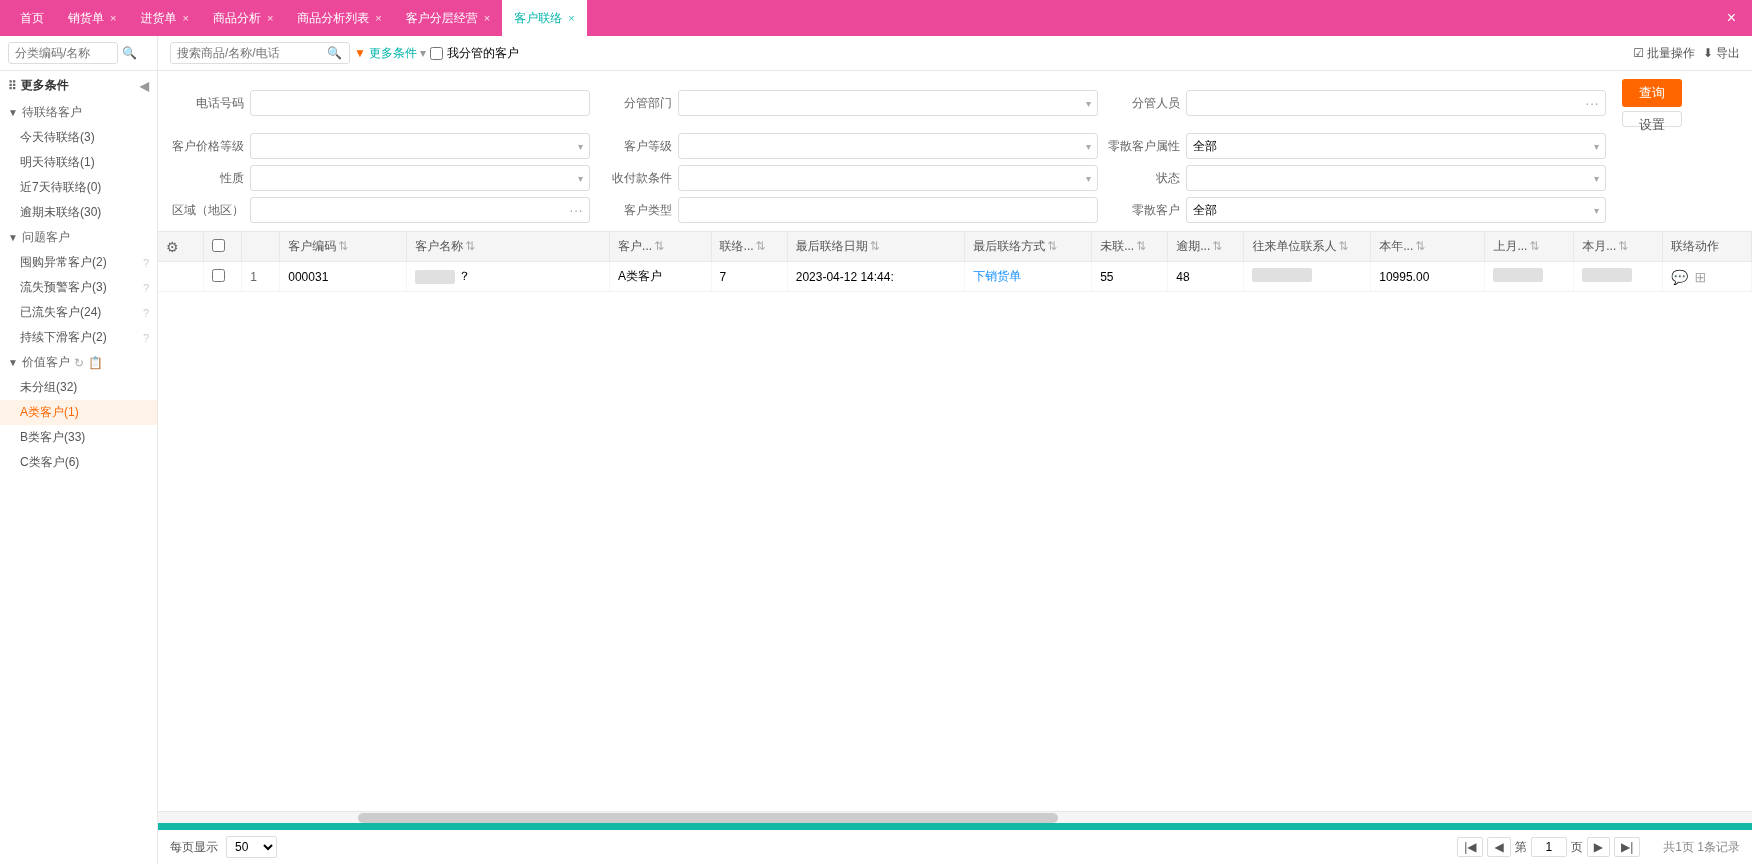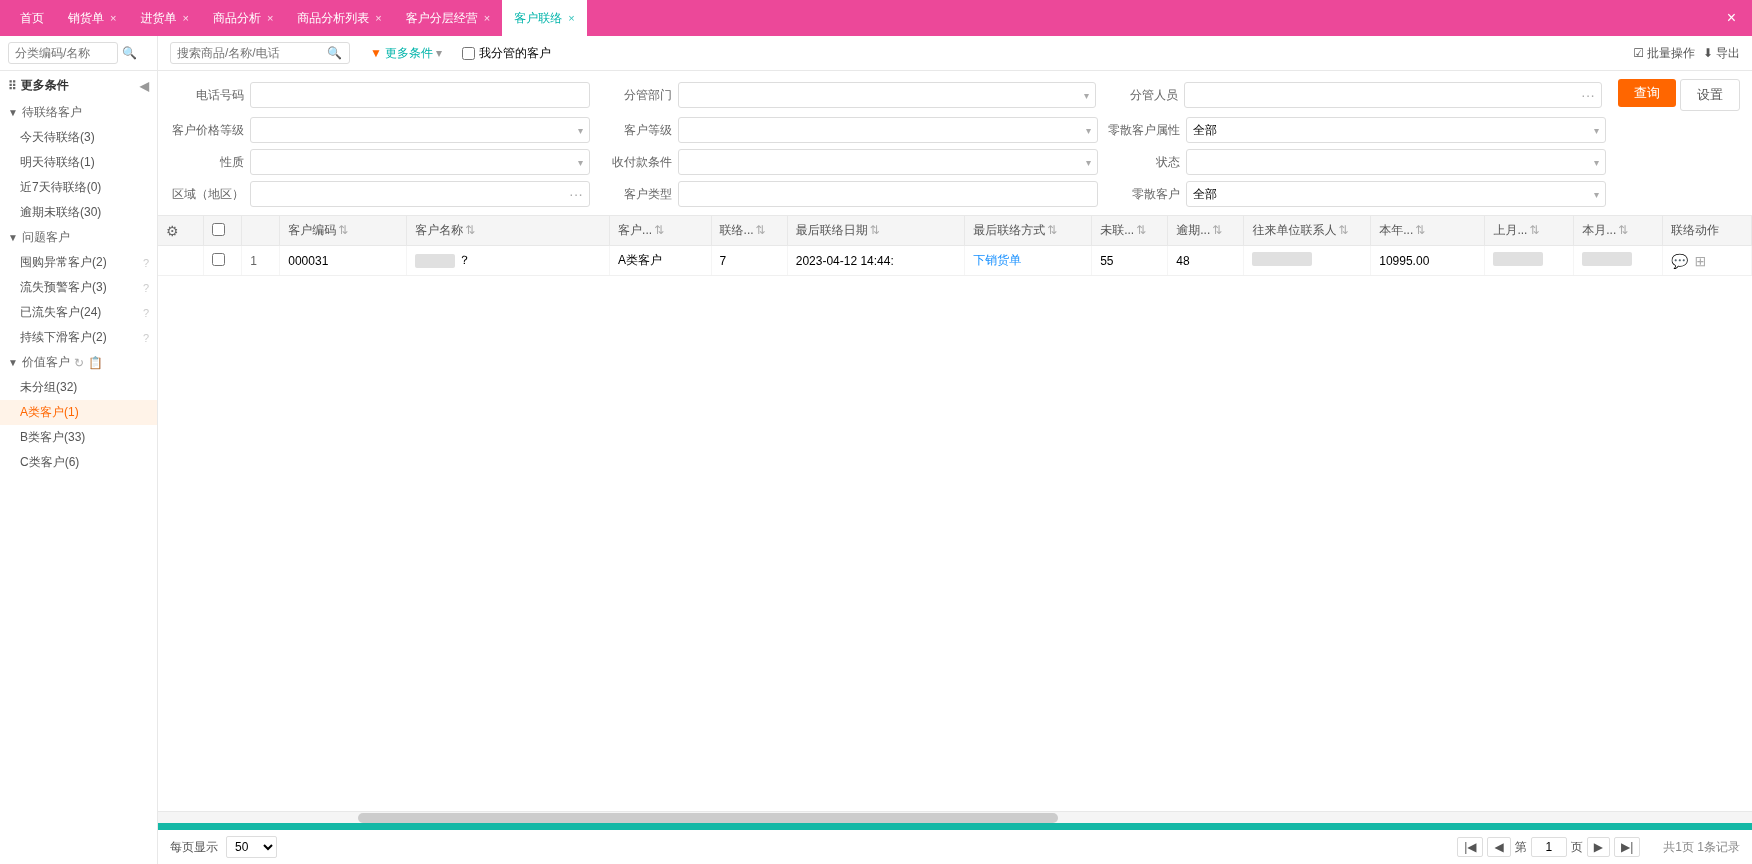--- a/index.html
+++ b/index.html
@@ -130,21 +130,21 @@
       overflow: hidden;
       background: #f5f5f5;
     }
 
     
     .filter-bar {
       background: #fff;
       padding: 6px 12px;
       display: flex;
       align-items: center;
-      gap: 20px;
+      gap: 4px;
       border-bottom: 1px solid #e8e8e8;
     }
     .filter-search {
       display: flex;
       align-items: center;
       border: 1px solid #ddd;
       border-radius: 3px;
       padding: 3px 6px;
       width: 180px;
     }
@@ -261,24 +261,25 @@
       height: 28px;
     }
     .btn-settings {
       background: #fff;
       color: #555;
       border: 1px solid #ddd;
       border-radius: 3px;
       padding: 4px 16px;
       cursor: pointer;
       font-size: 13px;
-      height: 32px;
+      height: 16px;
     }
     .query-btns {
       display: flex;
+      flex-direction: column;
       gap: 4px;
       margin-left: 8px;
     }
 
     
     .table-container {
       flex: 1;
       overflow: auto;
       background: #fff;
       margin: 0;

